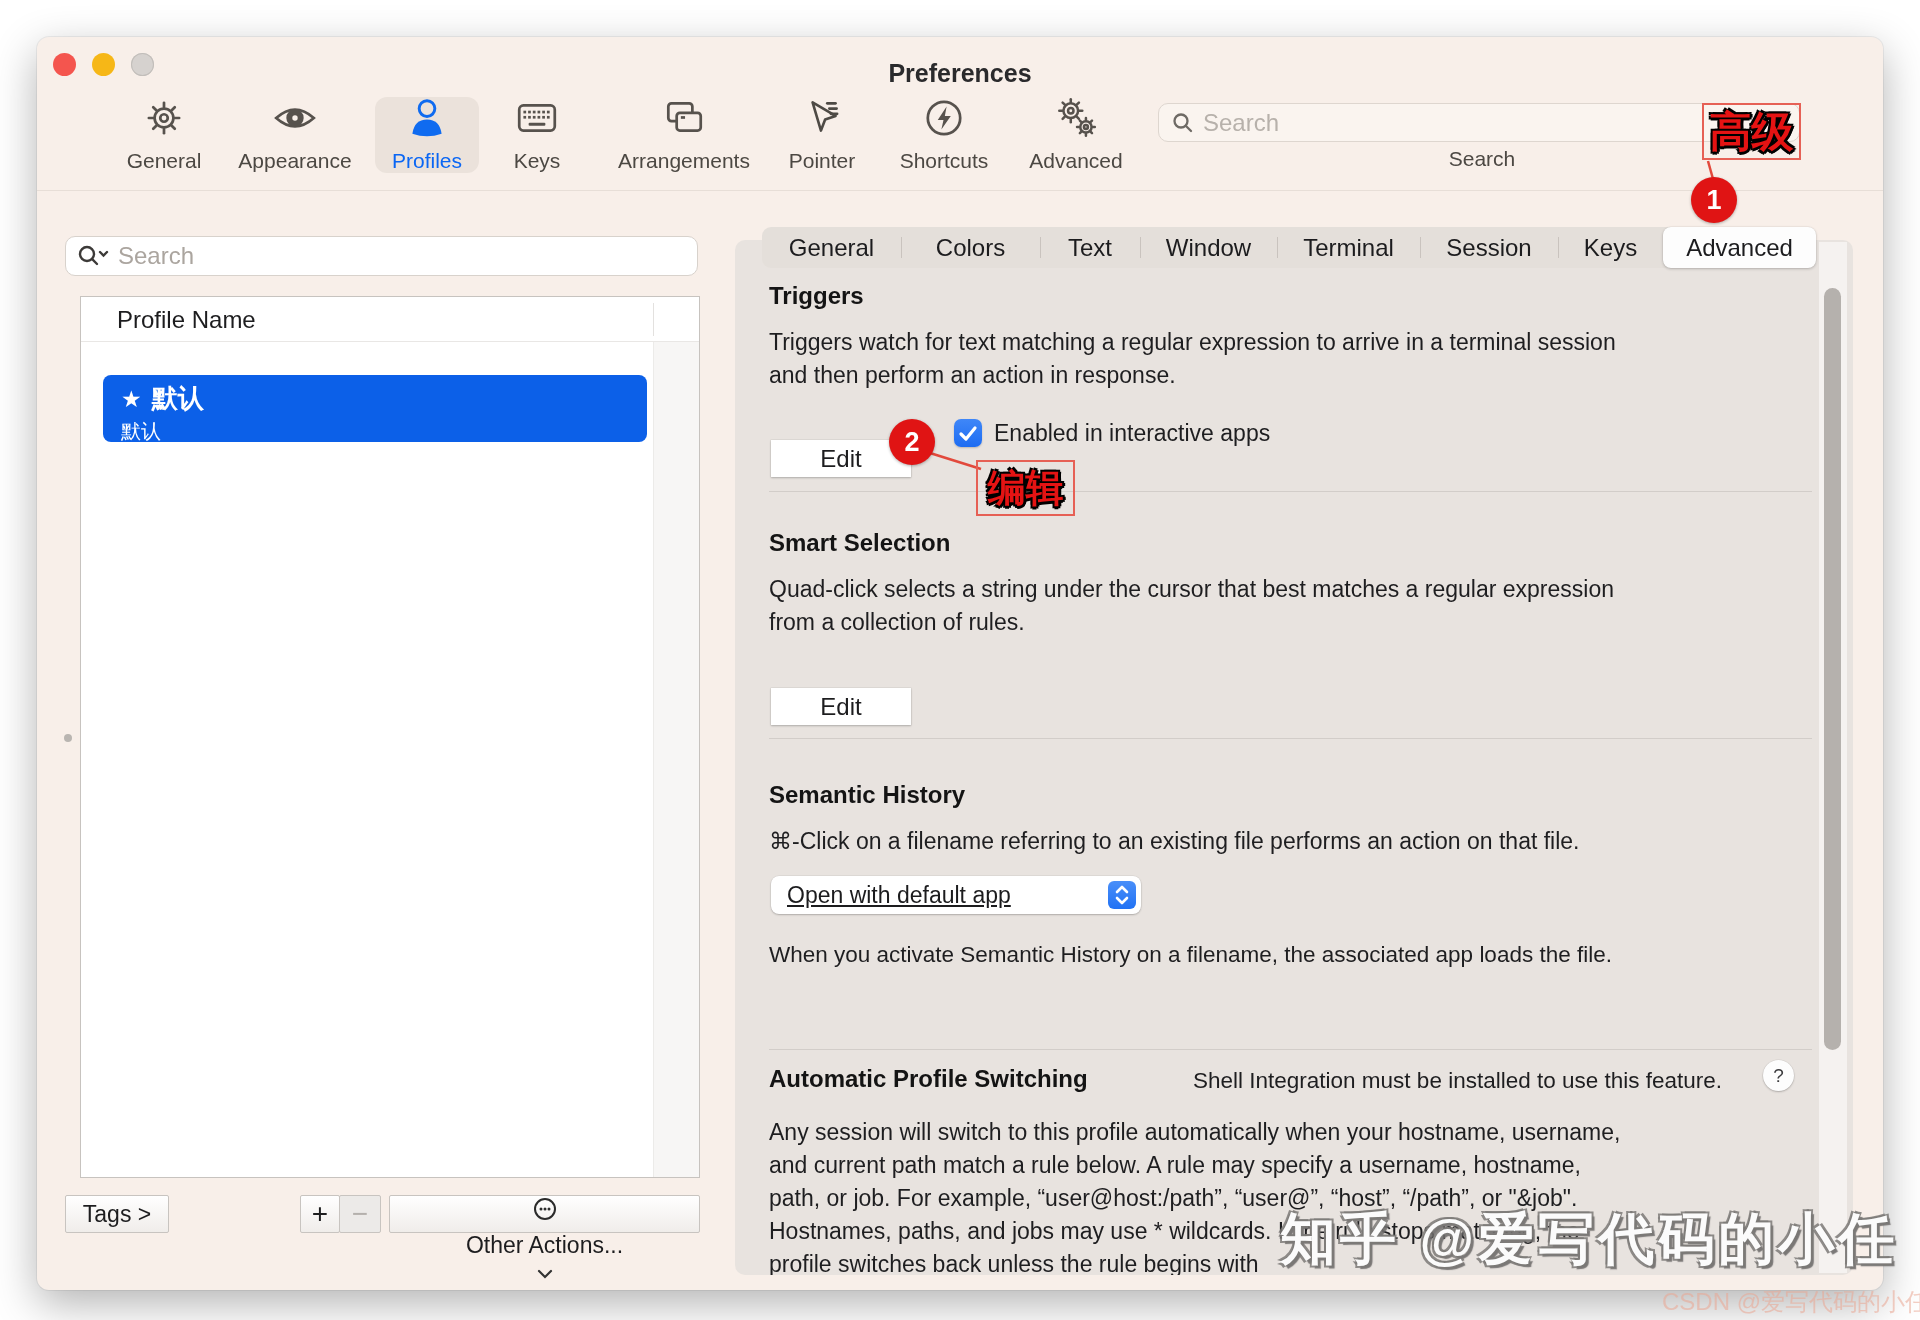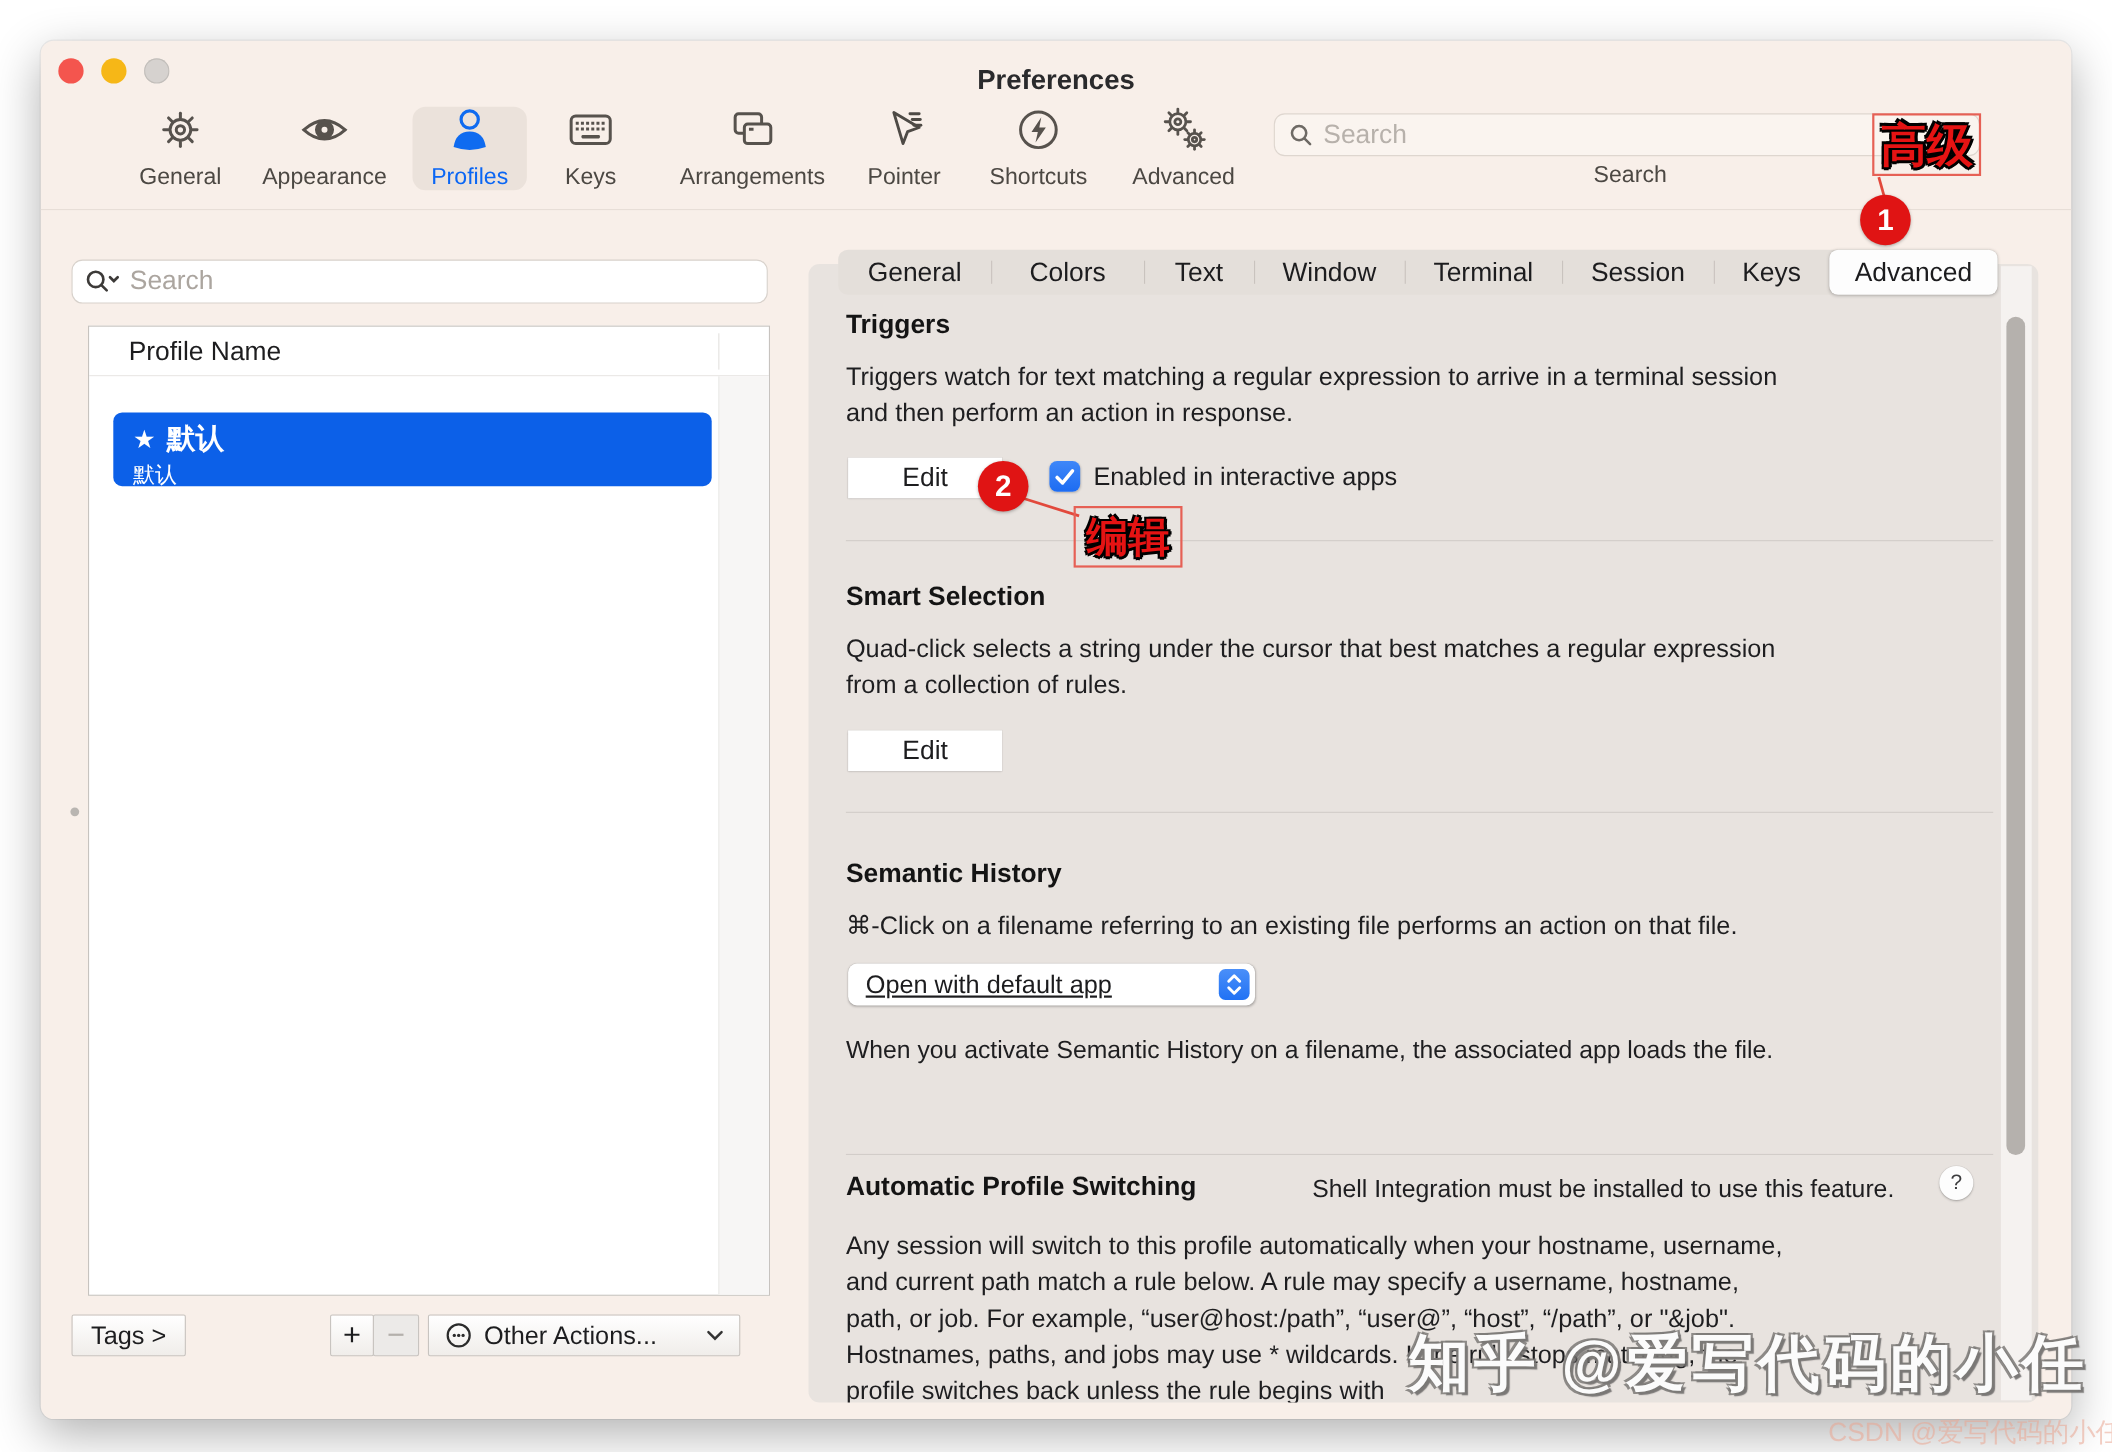--- a/index.html
+++ b/index.html
@@ -52,43 +52,43 @@
   .prow .l2 { font-size:20px; margin-top:2px; }
 
   .edge-dot { position:absolute; left:27px; top:697px; width:8px; height:8px; border-radius:50%; background:#b9b5b1; }
 
   .btn-chrome { background:linear-gradient(#ffffff,#f0edea); border:1px solid #c8c4c0; color:#1d1d1f;
     font-size:23px; display:flex; align-items:center; justify-content:center; }
   .tags-btn { position:absolute; left:28px; top:1158px; width:104px; height:38px; border-radius:2px; }
   .plus-btn { position:absolute; left:263px; top:1158px; width:40px; height:38px; border-radius:2px; font-size:28px; font-weight:300; }
   .minus-btn { position:absolute; left:302px; top:1158px; width:42px; height:38px; border-radius:2px;
     background:#eceae8; border:1px solid #c8c4c0; color:#b4b0ac; font-size:28px; display:flex; align-items:center; justify-content:center; }
-  .other-actions { position:absolute; left:352px; top:1158px; width:284px; height:38px; border-radius:2px;
-    justify-content:flex-end; padding:0 14px; gap:10px; }
+  .other-actions { position:absolute; left:352px; top:1158px; width:311px; height:38px; border-radius:2px;
+    justify-content:flex-start; padding:0 14px; gap:10px;flex-direction:column; }
   .other-actions .oa-label { flex:1; font-size:23px; }
 
   
   .tabbar { position:absolute; left:725px; top:190px; width:1054px; height:41px; border-radius:9px;
     background:#e4dfda; display:flex; z-index:3; }
   .seg { position:relative; height:41px; display:flex; align-items:center; justify-content:center;
     font-size:24px; color:#1c1c1e; }
   .seg::before { content:""; position:absolute; left:0; top:10px; width:1px; height:21px; background:#c9c3be; }
   .seg:first-child::before, .seg.sel::before { display:none; }
   .seg.sel { background:#fdfdfd; border-radius:8px; font-weight:500;
     box-shadow:0 1px 3px rgba(0,0,0,.22), 0 0 0 .5px rgba(0,0,0,.05); }
 
   
   .pane { position:absolute; left:698px; top:203px; width:1118px; height:1035px; background:#e8e3df;
     border-radius:10px; overflow:hidden; }
   .h { position:absolute; left:34px; font-size:24px; font-weight:700; color:#141414; }
   .p { position:absolute; left:34px; font-size:23px; line-height:33px; color:#1e1e20; white-space:nowrap; }
   .divider { position:absolute; left:34px; width:1043px; height:1px; background:#d2cdc9; }
   .edit-btn { position:absolute; left:36px; width:140px; height:37px; background:#fff; border-radius:0;
     font-size:24px; color:#1d1d1f; display:flex; align-items:center; justify-content:center;
-    box-shadow:0 1px 2px rgba(0,0,0,.22), 0 0 0 .5px rgba(0,0,0,.07); }
+    box-shadow:0 1px 2px rgba(0,0,0,.22), 0 0 0 .5px rgba(0,0,0,.07);margin-top:24px; }
   .checkbox { position:absolute; left:219px; top:179px; width:28px; height:28px; border-radius:7px;
     background:linear-gradient(#3f87f8,#1d6cf2); display:flex; align-items:center; justify-content:center;
     box-shadow:0 1px 2px rgba(0,0,0,.2); }
   .cb-label { position:absolute; left:259px; top:180px; font-size:23px; color:#1e1e20; }
   .dropdown { position:absolute; left:36px; top:636px; width:370px; height:38px; background:#fff; border-radius:8px;
     display:flex; align-items:center; padding:0 5px 0 16px;
     box-shadow:0 1px 2px rgba(0,0,0,.22), 0 0 0 .5px rgba(0,0,0,.07); }
   .dropdown .dd-label { flex:1; font-size:23px; color:#1c1c1e;text-decoration:underline; }
   .dd-stepper { width:28px; height:28px; border-radius:6px; background:linear-gradient(#4a8ff9,#2172f4);
     display:flex; align-items:center; justify-content:center; }

